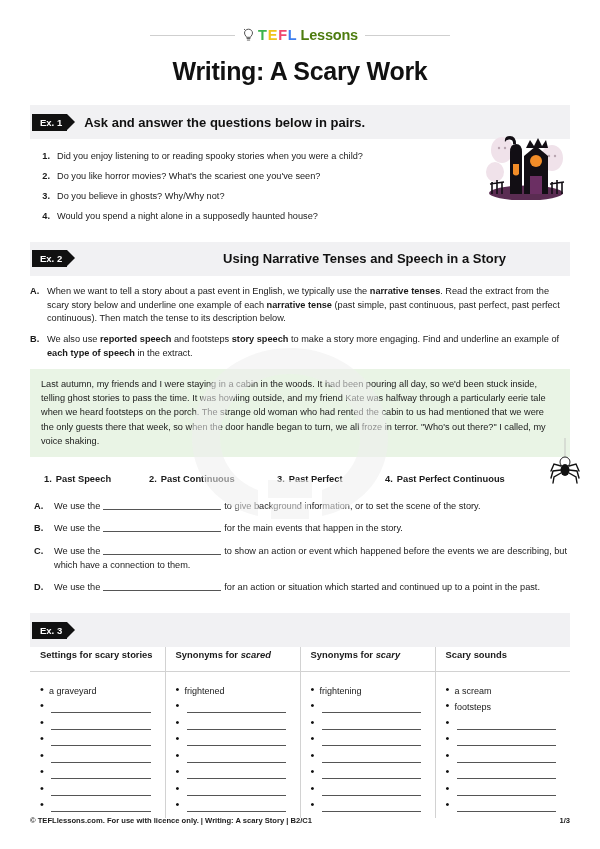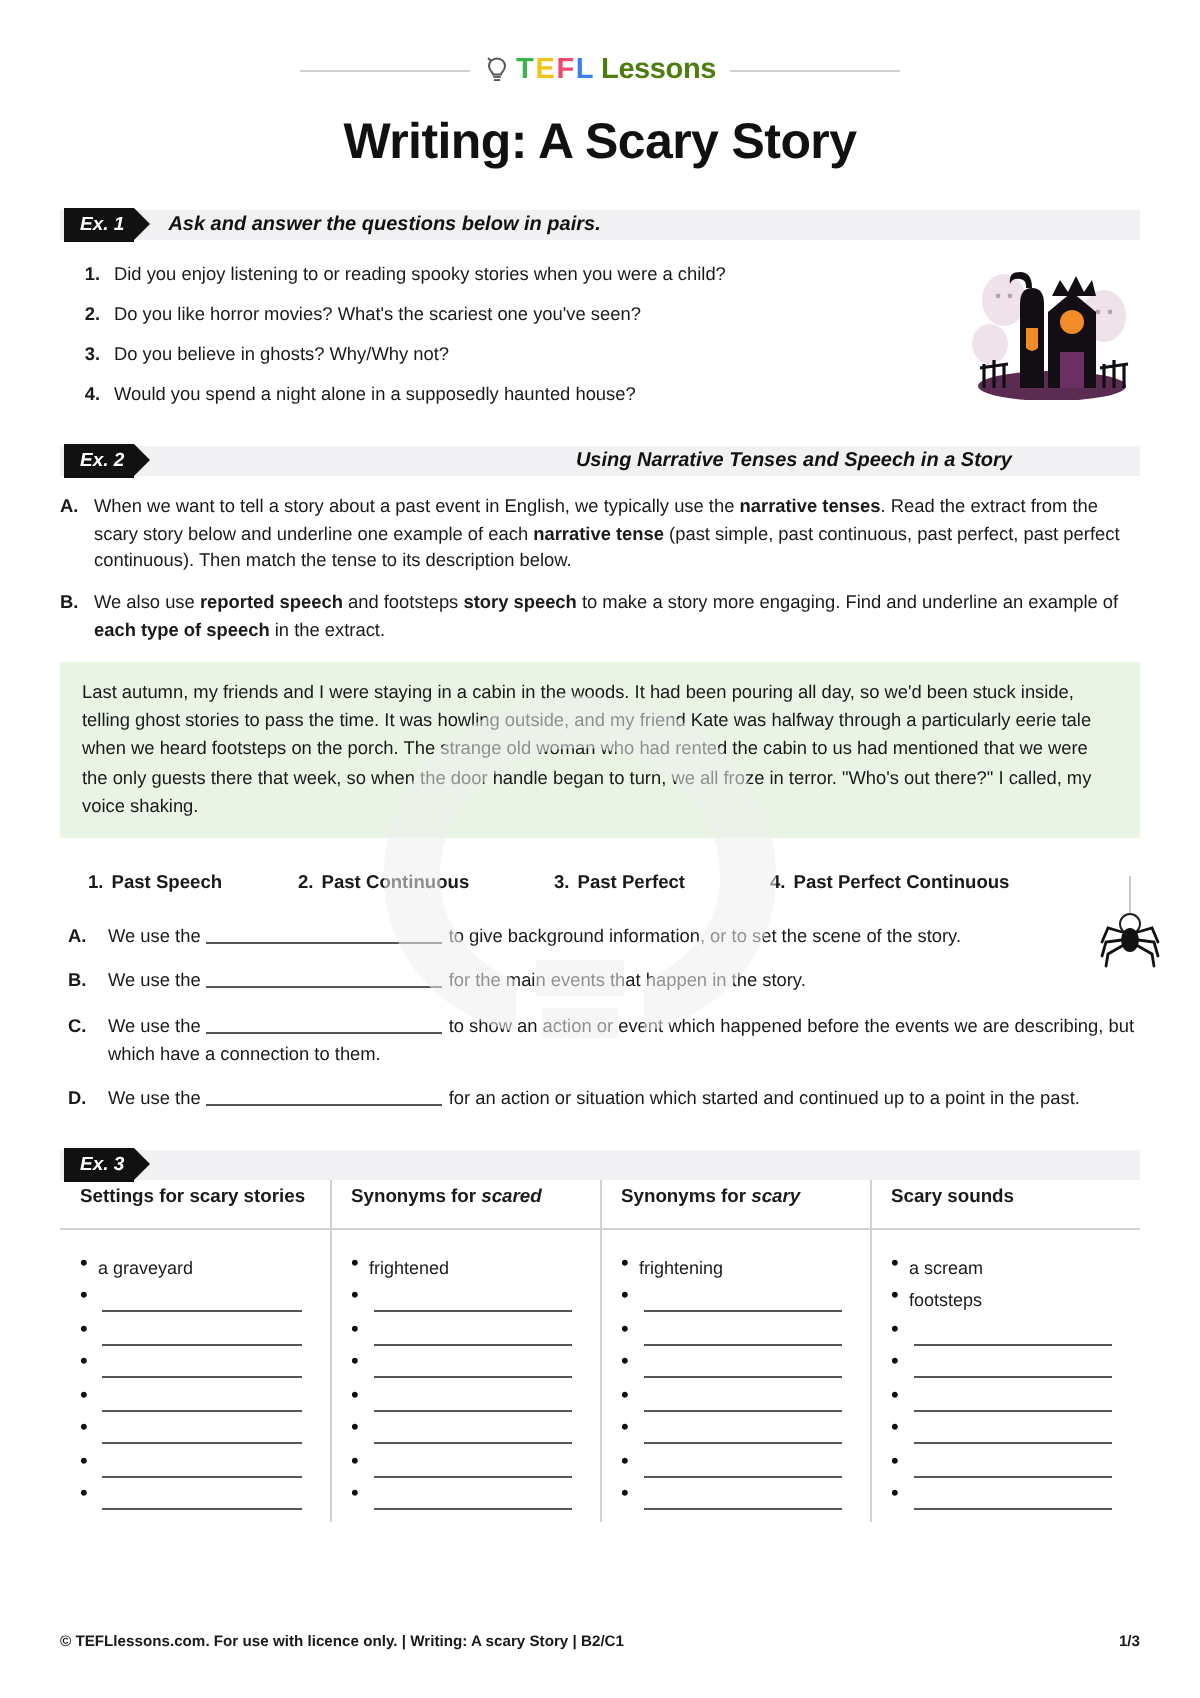--- a/index.html
+++ b/index.html
@@ -56,25 +56,24 @@
     font-weight: bold;
     letter-spacing: -0.3px;
     margin: 14px 0 0 0;
     color: #111;
   }
 
   
   .ex-bar {
     position: relative;
     background: #f1f1f3;
-    height: 15px;
+    height: 34px;
     display: flex;
     align-items: center;
     margin-top: 19px;
-    font-style: italic;
   }
   .ex-badge {
     position: relative;
     background: #111;
     color: #fff;
     font-size: 9.5px;
     font-weight: bold;
     height: 17px;
     line-height: 17px;
     padding: 0 5px 0 8px;
@@ -85,21 +84,21 @@
     content: "";
     position: absolute;
     right: -8px;
     top: 0;
     width: 0; height: 0;
     border-top: 8.5px solid transparent;
     border-bottom: 8.5px solid transparent;
     border-left: 8px solid #111;
   }
   .ex-text {
-    font-size: 10px;
+    font-size: 13px;
     font-weight: bold;
     margin-left: 17px;
     color: #111;
   }
   .ex-text.centered {
     margin-left: 0;
     flex: 1;
     text-align: right;
     padding-right: 64px;
   }
@@ -263,21 +262,21 @@
       </svg>
       <span style="color:#3cb44b">T</span>
         <span style="color:#f0c419">E</span>
         <span style="color:#ef476f">F</span>
         <span style="color:#3d7ef0">L</span>
         <span class="brand-suffix">Lessons</span>
     </div>
     <div class="brand-rule"></div>
   </div>
 
-  <h1 class="page-title">Writing: A Scary Story</h1>
+  <h1 class="page-title">Writing: A Scary Work</h1>
 
   <div class="ex-bar">
     <span class="ex-badge">Ex. 1</span>
     <span class="ex-text">Ask and answer the questions below in pairs.</span>
   </div>
 
   <ul class="q-list" id="q-list">
       <li class="q-item">
         <span class="q-num">1.</span>
         <span>Did you enjoy listening to or reading spooky stories when you were a child?</span>

